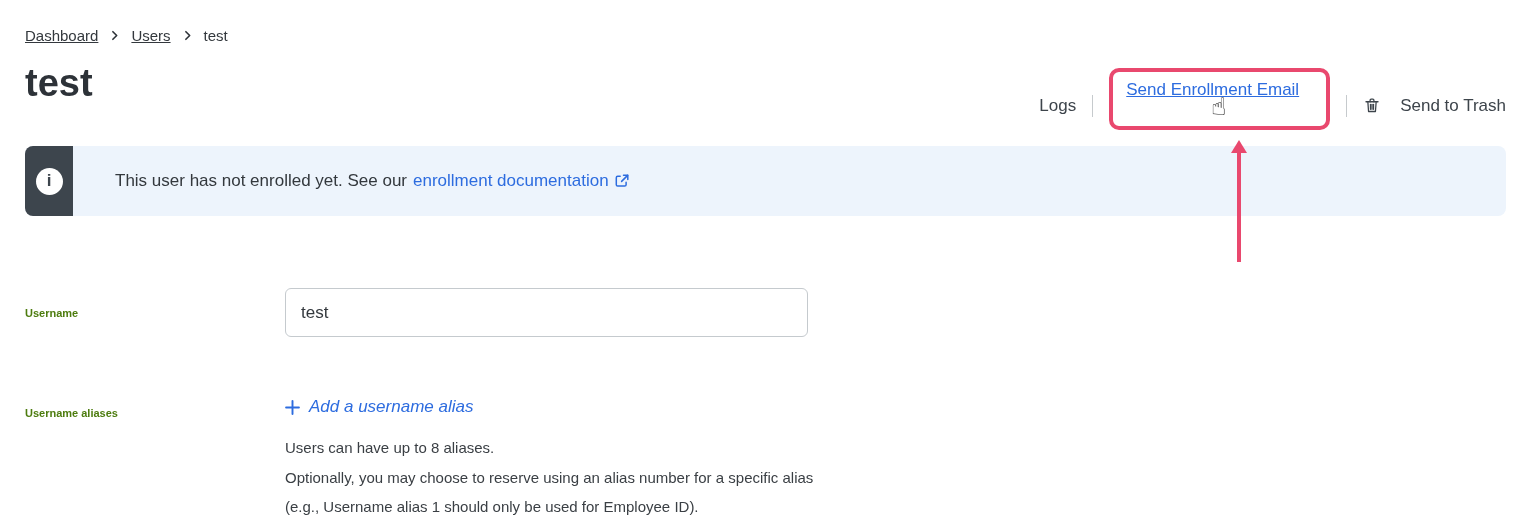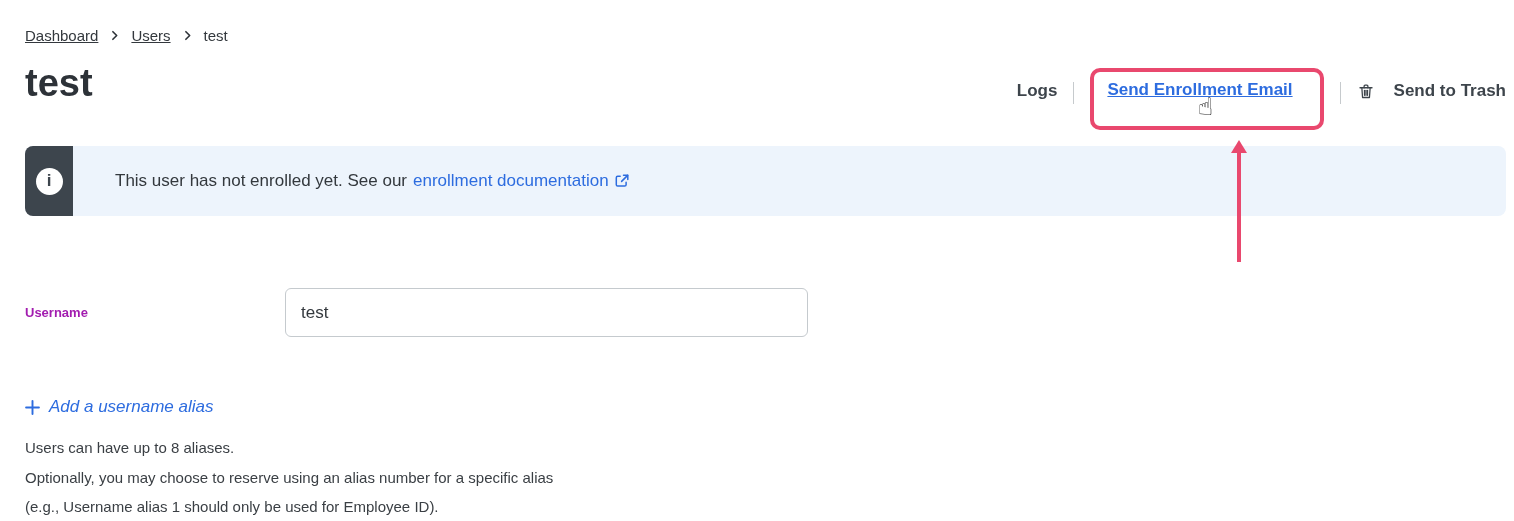--- a/index.html
+++ b/index.html
@@ -19,21 +19,21 @@
     font-size: 15px; height: 18px; margin-bottom: 16px;
   }
   .crumb-link { color: #33383d; text-decoration: underline; cursor: pointer; }
   .crumb-current { color: #33383d; }
   .chev { display: inline-flex; color: #2d3238; }
 
   
   .header-row { display: flex; justify-content: space-between; align-items: flex-start; min-height: 62px; }
   .title { font-size: 38px; font-weight: bold; color: #2d3238; line-height: 46px; }
 
-  .actions { display: flex; align-items: flex-start; gap: 16px; font-size: 17px; margin-top: 8px; font-weight: bold; }
+  .actions { display: flex; align-items: center; gap: 16px; font-size: 17px; margin-top: 8px; }
   .action-link { margin-top: 13px; color: #3d444b; cursor: pointer; text-decoration: none; white-space: nowrap; }
   .sep { width: 1px; height: 22px; background: #c6cacd; margin-top: 14px; }
 
   .highlight-box {
     position: relative;
     border: 4px solid #e9486e;
     border-radius: 10px;
     padding: 8px 27px 26px 13px;
   }
   .enroll-link { color: #2d6cdf; text-decoration: underline; cursor: pointer; white-space: nowrap; }
@@ -63,21 +63,21 @@
   .banner-body {
     display: flex; align-items: center; padding-left: 42px;
     font-size: 17px; color: #33383d; white-space: pre;
   }
   .doc-link { color: #2d6cdf; text-decoration: none; cursor: pointer; margin: 0 6px 0 6px; }
   .ext-icon { display: inline-flex; color: #2d6cdf; margin-right: 6px; }
 
   
   .form-row { display: flex; align-items: center; margin-top: 72px; }
   .form-row.aliases { align-items: flex-start; margin-top: 60px; }
-  .form-label { width: 260px; flex: 0 0 260px; font-weight: bold; font-size: 13px; color: #a21caf; }
+  .form-label { width: 260px; flex: 0 0 260px; font-weight: bold; font-size: 11px; color: #4d7c0f; }
   .aliases .form-label { padding-top: 10px; }
   .text-input {
     width: 523px; height: 49px;
     border: 1px solid #c5cace; border-radius: 6px;
     font-family: "Liberation Sans", sans-serif;
     font-size: 17px; color: #33383d; padding: 0 15px;
     outline: none; background: #fff;
   }
   .add-alias { display: flex; align-items: center; gap: 9px; color: #2d6cdf; font-size: 17px; cursor: pointer; text-decoration: none; font-style: italic; }
   .plus-icon { display: inline-flex; color: #2d6cdf; }
@@ -162,20 +162,21 @@
       </span>
     </div>
   </div>
 
   <div class="form-row">
     <label class="form-label">Username</label>
     <input class="text-input" type="text" value="test" style="">
   </div>
 
   <div class="form-row aliases">
+    <label class="form-label">Username aliases</label>
     <div>
       <a class="add-alias">
         <span class="plus-icon">
           <svg width="15" height="15" viewBox="0 0 14 14" fill="none" stroke="currentColor" stroke-width="1.8" stroke-linecap="round">
               <path d="M7 1v12"></path>
               <path d="M1 7h12"></path>
             </svg>
         </span>
         <span>Add a username alias</span>
       </a>

